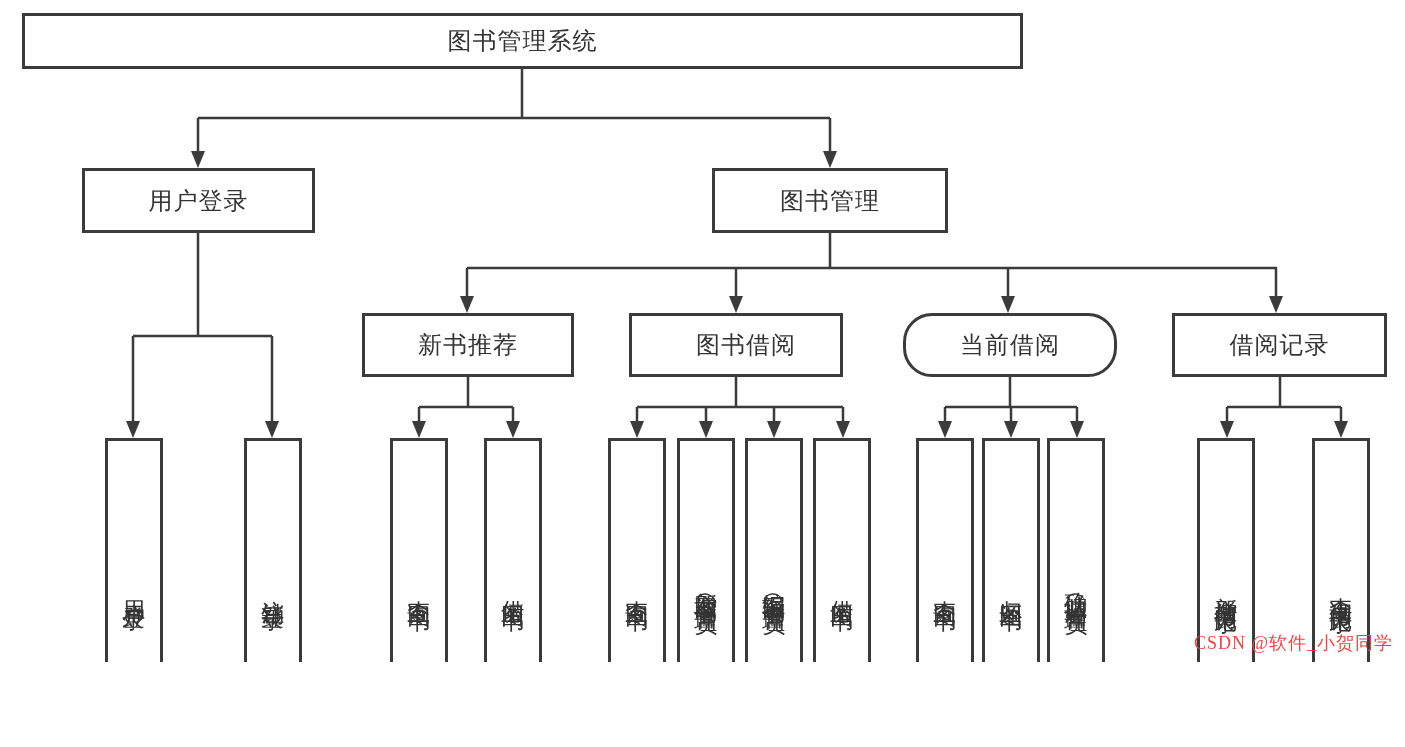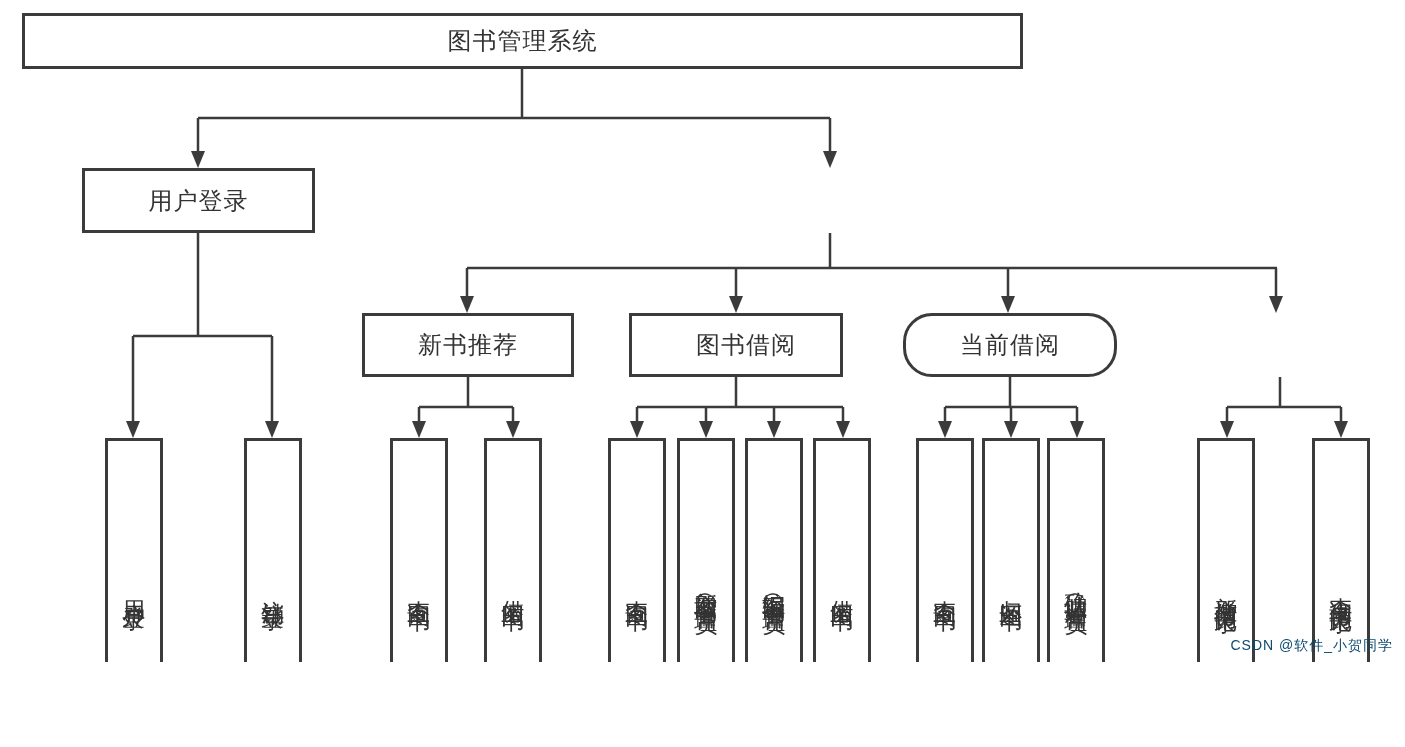--- a/index.html
+++ b/index.html
@@ -33,24 +33,25 @@
     writing-mode: vertical-rl;
     text-orientation: mixed;
     font-size: 23px;
     letter-spacing: 3px;
     line-height: 1.15;
   }
   .watermark {
     position: absolute;
     right: 12px;
     bottom: 7px;
-    color: #0c4a6e;
-    font-size: 14px;
+    color: #ef4444;
+    font-size: 18px;
     letter-spacing: 1px;
     white-space: nowrap;
+    font-family: Liberation Serif, serif;
   }
 </style>
 </head>
 <body>
 
 <div class="canvas">
 
   <svg class="connectors" viewBox="0 0 1405 747" xmlns="http://www.w3.org/2000/svg" aria-hidden="true">
     <path d="M522 69 V119
              M198 118 H830
@@ -92,24 +93,26 @@
       <polygon points="1004,421 1018,421 1011,438"></polygon>
       <polygon points="1070,421 1084,421 1077,438"></polygon>
       <polygon points="1220,421 1234,421 1227,438"></polygon>
       <polygon points="1334,421 1348,421 1341,438"></polygon>
     </g>
   </svg>
 
   <div class="node" style="left:22px; top:13px; width:1001px; height:56px;">图书管理系统</div>
 
   <div class="node" style="left:82px; top:168px; width:233px; height:65px;">用户登录</div>
+  <div class="node" style="left:712px; top:168px; width:236px; height:65px;">图书管理</div>
 
   <div class="node" style="left:362px; top:313px; width:212px; height:64px;">新书推荐</div>
   <div class="node" style="left:629px; top:313px; width:214px; height:64px;padding-left:20px;">图书借阅</div>
   <div class="node" style="left:903px; top:313px; width:214px; height:64px;border-radius:29px;">当前借阅</div>
+  <div class="node" style="left:1172px; top:313px; width:215px; height:64px;">借阅记录</div>
 
   <div class="node vleaf" style="left:105px; top:438px; width:58px; height:299px;">用户登录</div>
   <div class="node vleaf" style="left:244px; top:438px; width:58px; height:299px;">注销登录</div>
 
   <div class="node vleaf" style="left:390px; top:438px; width:58px; height:299px;">查询图书</div>
   <div class="node vleaf" style="left:484px; top:438px; width:58px; height:299px;">借阅图书</div>
 
   <div class="node vleaf" style="left:608px; top:438px; width:58px; height:299px;">查询图书</div>
   <div class="node vleaf" style="left:677px; top:438px; width:58px; height:299px;">新增图书（管理员）</div>
   <div class="node vleaf" style="left:745px; top:438px; width:58px; height:299px;">编辑图书（管理员）</div>

